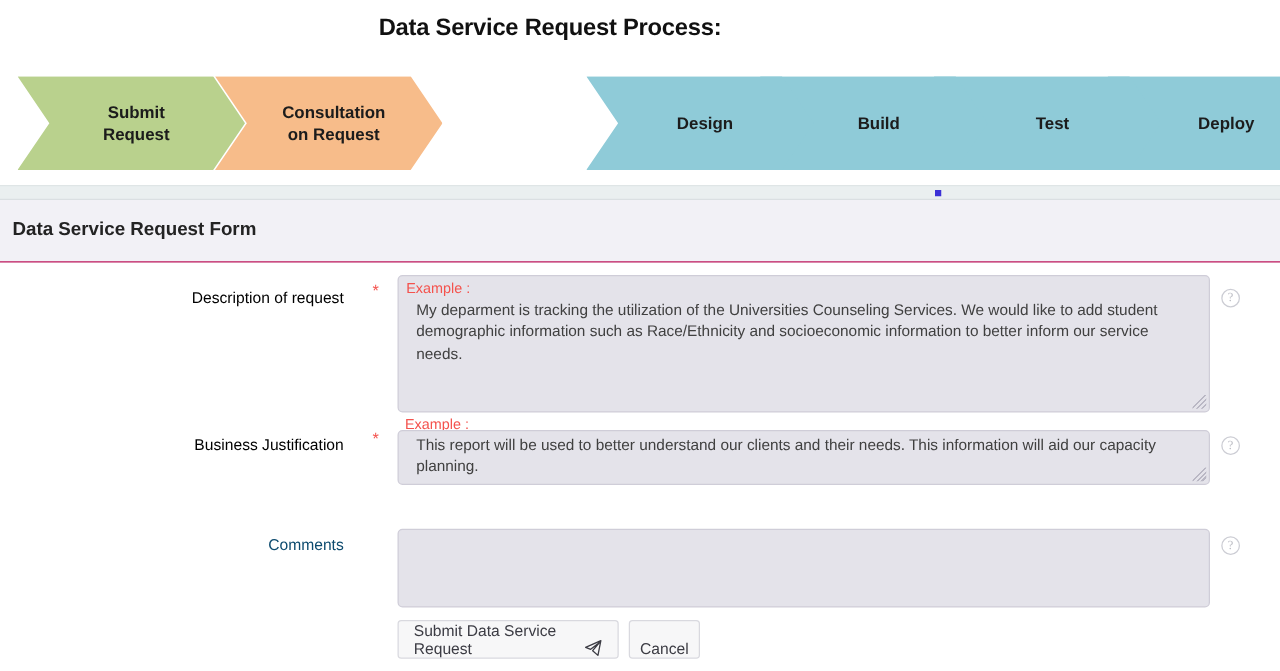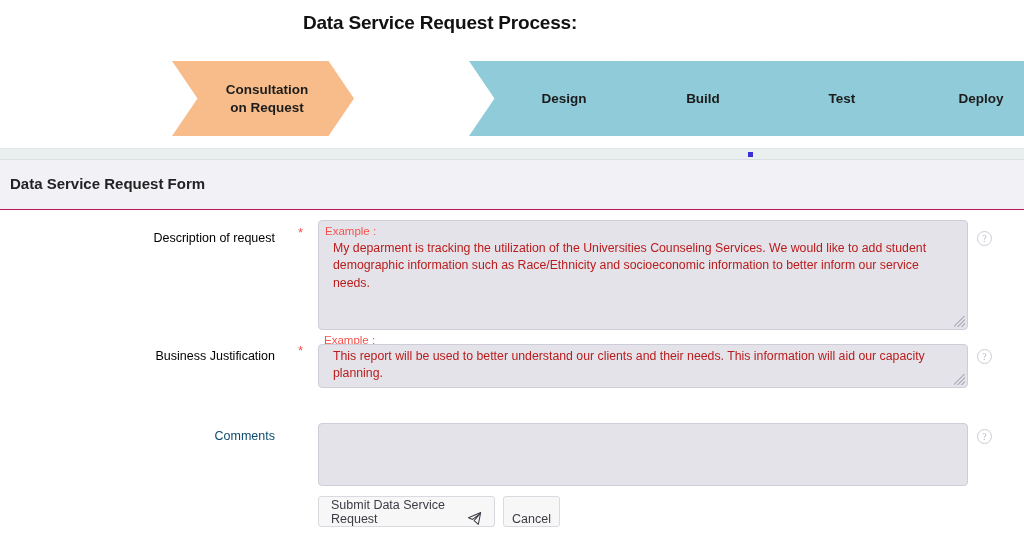--- a/index.html
+++ b/index.html
@@ -135,21 +135,21 @@
     left: 6px;
     font-size: 11.5px;
     color: #f4524d;
     white-space: nowrap;
   }
   .ta-text {
     position: absolute;
     left: 14px;
     right: 14px;
     font-size: 12.3px;
-    color: #b91c1c;
+    color: #404040;
     line-height: 1.42;
   }
   .resize-grip {
     position: absolute;
     right: 2px; bottom: 2px;
     width: 11px; height: 11px;
     background:
       linear-gradient(135deg, transparent 0 44%, #b9b7c4 44% 52%, transparent 52% 100%),
       linear-gradient(135deg, transparent 0 62%, #b9b7c4 62% 70%, transparent 70% 100%),
       linear-gradient(135deg, transparent 0 80%, #b9b7c4 80% 88%, transparent 88% 100%);
@@ -188,20 +188,23 @@
   #submit-button { left: 0; width: 177px; }
   #cancel-button { left: 185px; width: 57px; }
   .plane-icon { display: inline-block; width: 15px; height: 15px; }
 </style>
 </head>
 <body>
 
 <div id="process-banner">
   <div id="process-title">Data Service Request Process:</div>
   <div id="chevron-row">
+      <div class="chevron first" style="left: 0px; width: 182px; background: rgb(185, 209, 141); z-index: 20;">
+        <div class="chevron-label">Submit<br>Request</div>
+      </div>
       <div class="chevron" style="left: 158px; width: 182px; background: rgb(247, 188, 138); z-index: 19;">
         <div class="chevron-label">Consultation<br>on Request</div>
       </div>
       <div class="chevron" style="left: 455px; width: 182px; background: rgb(143, 203, 216); z-index: 17;">
         <div class="chevron-label">Design</div>
       </div>
       <div class="chevron" style="left: 594px; width: 182px; background: rgb(143, 203, 216); z-index: 16;">
         <div class="chevron-label">Build</div>
       </div>
       <div class="chevron" style="left: 733px; width: 182px; background: rgb(143, 203, 216); z-index: 15;">

